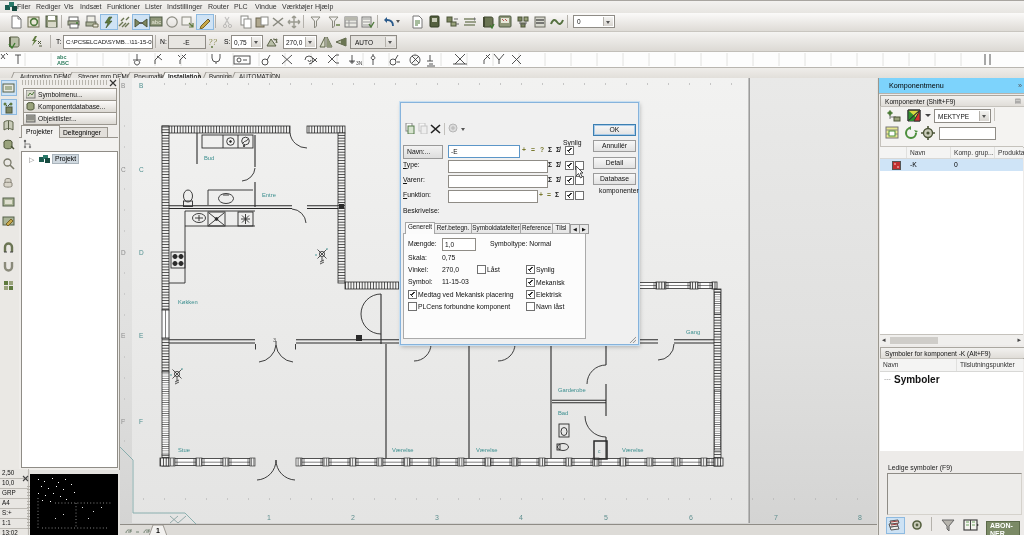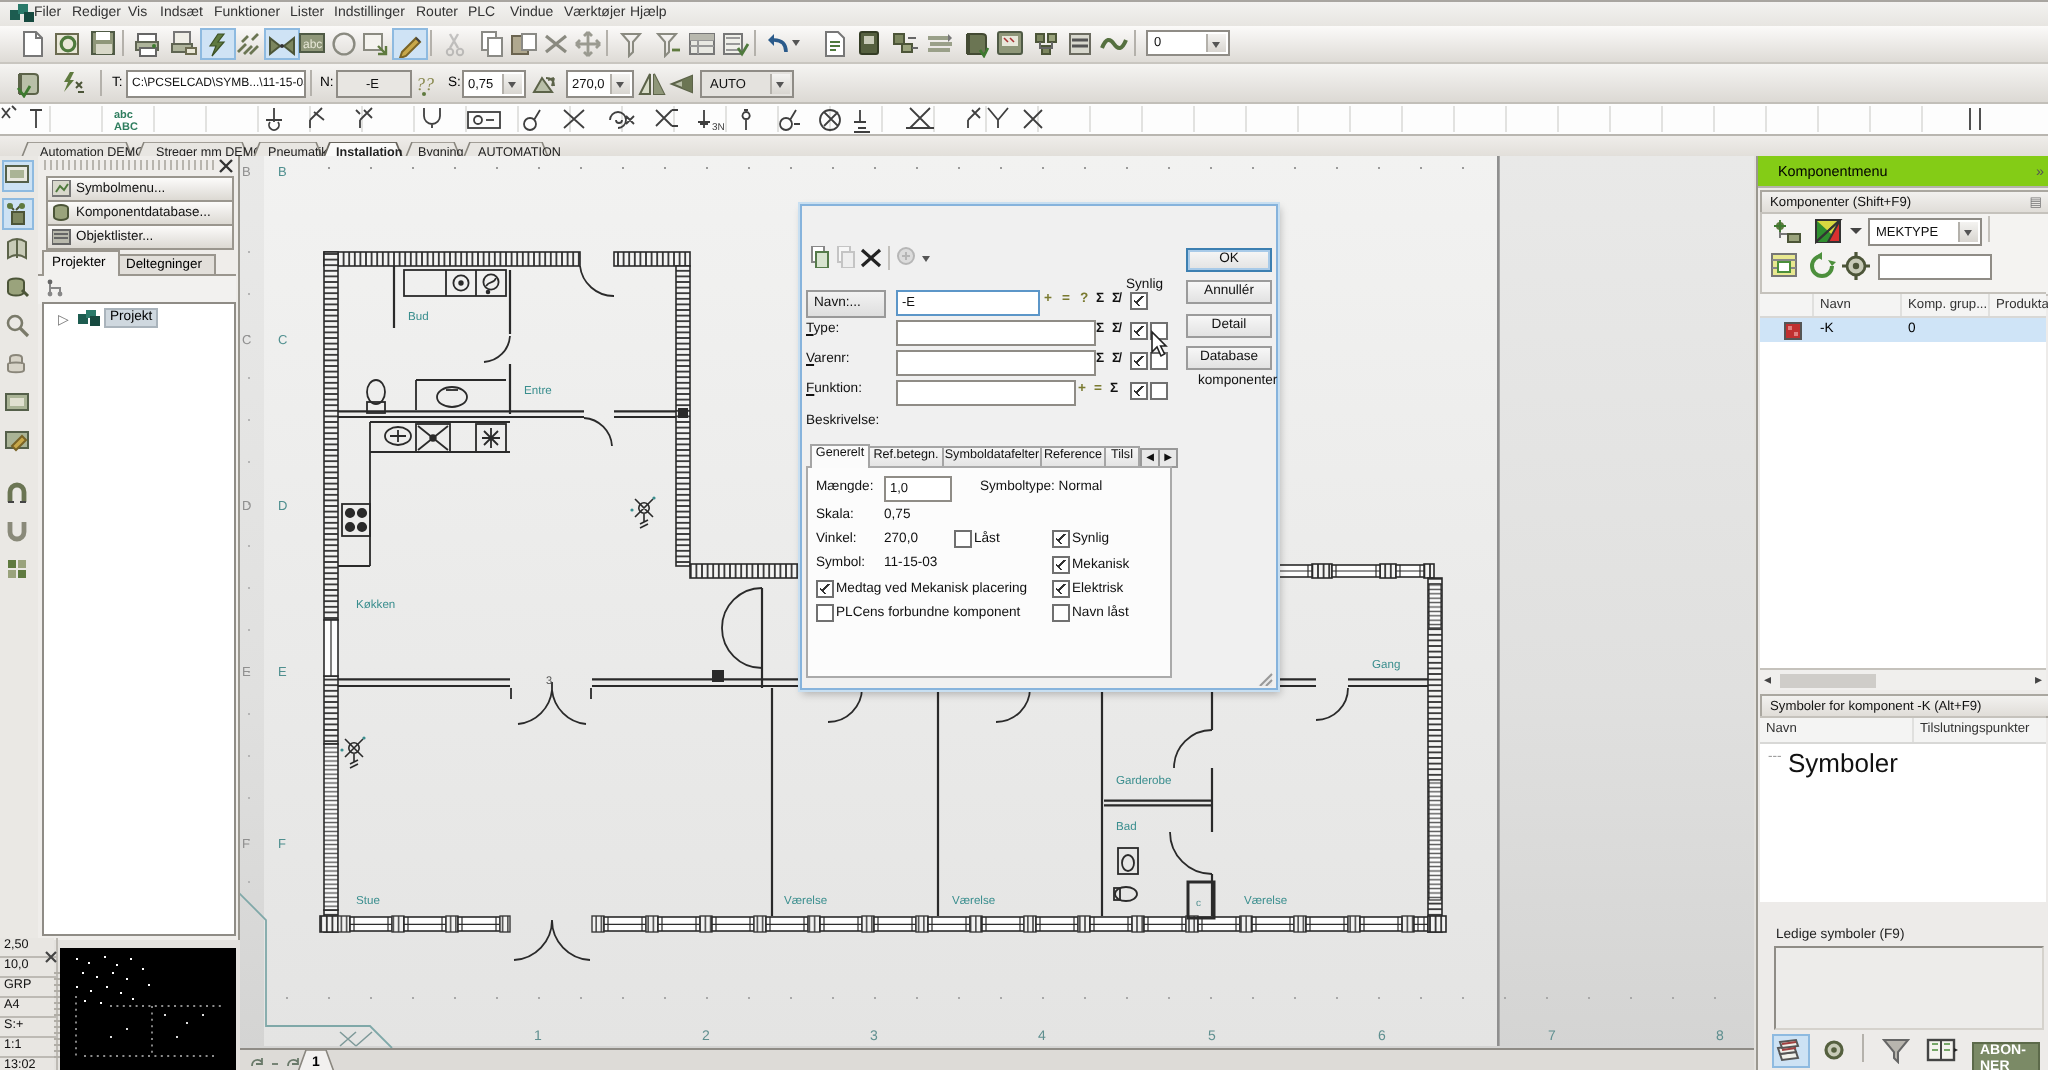--- a/index.html
+++ b/index.html
@@ -756,21 +756,21 @@
     <g fill="#ddd">
           <rect x="52" y="33" width="1" height="1"></rect>
           <rect x="63" y="37" width="1" height="1"></rect>
           <rect x="71" y="33" width="1" height="1"></rect>
           <rect x="58" y="44" width="1" height="1"></rect>
           <rect x="33" y="40" width="1" height="1"></rect>
           <rect x="25" y="44" width="1" height="1"></rect>
         </g>
   </svg></div>
   <div id="rpanel" class="abs">
-    <div class="abs" style="left:0;top:0;width:146px;height:15px;background:#84cc16;border-bottom:1px solid #b5b2ac;font-size:7.2px">
+    <div class="abs" style="left:0;top:0;width:146px;height:15px;background:#7dd3fc;border-bottom:1px solid #b5b2ac;font-size:7.2px">
         <span style="position:absolute;left:10px;top:3px">Komponentmenu</span>
         <span style="position:absolute;right:3px;top:3px;color:#555">»</span>
       </div>
     <div class="rbar" style="top:17px;height:10px">
         <span style="position:absolute;left:4px;top:1.5px">Komponenter (Shift+F9)</span>
         <span style="position:absolute;right:3px;top:1px;color:#777">▤</span>
       </div>
     <div class="abs" style="left:1px;top:28px;width:143px;height:40px;background:#f4f3f1;border:1px solid #c5c2bc">
       <svg class="abs" style="left:5px;top:3px" width="16" height="13">
           <circle cx="4" cy="3" r="2" fill="#5f7a3f"></circle>
@@ -834,21 +834,21 @@
     <div class="rbar" style="top:269px;height:10px">
         <span style="position:absolute;left:4px;top:1.5px">Symboler for komponent -K (Alt+F9)</span>
       </div>
     <div class="abs" style="left:1px;top:280px;width:143px;height:92px;background:#fff;border-top:1px solid #c5c2bc">
       <div class="abs" style="left:0;top:0;width:143px;height:12px;background:#f4f4f3;border-bottom:1px solid #d8d8d6;font-size:6.6px;color:#333">
         <span style="position:absolute;left:3px;top:2px">Navn</span>
         <span style="position:absolute;left:80px;top:2px">Tilslutningspunkter</span>
         <span class="abs" style="left:76px;top:0;width:1px;height:12px;background:#e0e0de"></span>
       </div>
       <span style="position:absolute;left:4px;top:16px;font-size:6.8px;color:#999">---</span>
-      <span style="position:absolute;left:14px;top:15px;font-size:13px;font-weight:normal;color:#111">Symboler</span>
+      <span style="position:absolute;left:14px;top:15px;font-size:10px;font-weight:bold;color:#111">Symboler</span>
     </div>
     <span class="abs" style="left:9px;top:386px;font-size:6.8px;color:#222">Ledige symboler (F9)</span>
     <div class="abs" style="left:8px;top:395px;width:133px;height:40px;background:#edecea;border:1px solid #8f8c86;border-right-color:#d5d2cc;border-bottom-color:#d5d2cc"></div>
     <div class="abs" style="left:7px;top:439px;width:17px;height:15px;background:#cde2f4;border:1px solid #8ebae0"></div>
     <svg class="abs" style="left:9px;top:441px" width="14" height="12">
         <g fill="#f0f0ea" stroke="#555">
           <path d="M2 8l8-1 1 3-8 1z"></path>
           <path d="M1 5l8-1 1 3-8 1z"></path>
           <path d="M2 2l8-1 1 3-8 1z"></path>
         </g>

